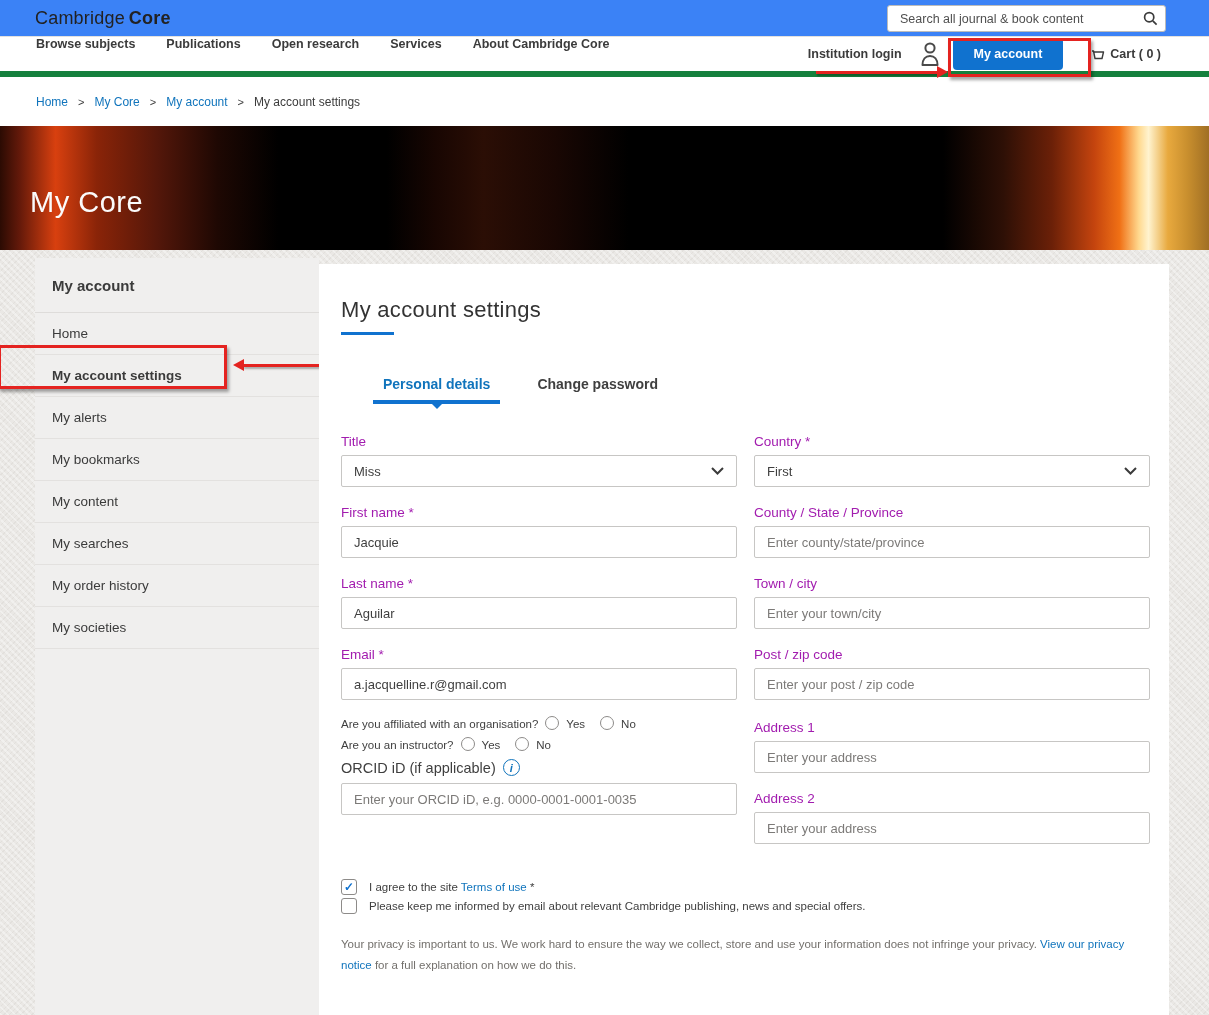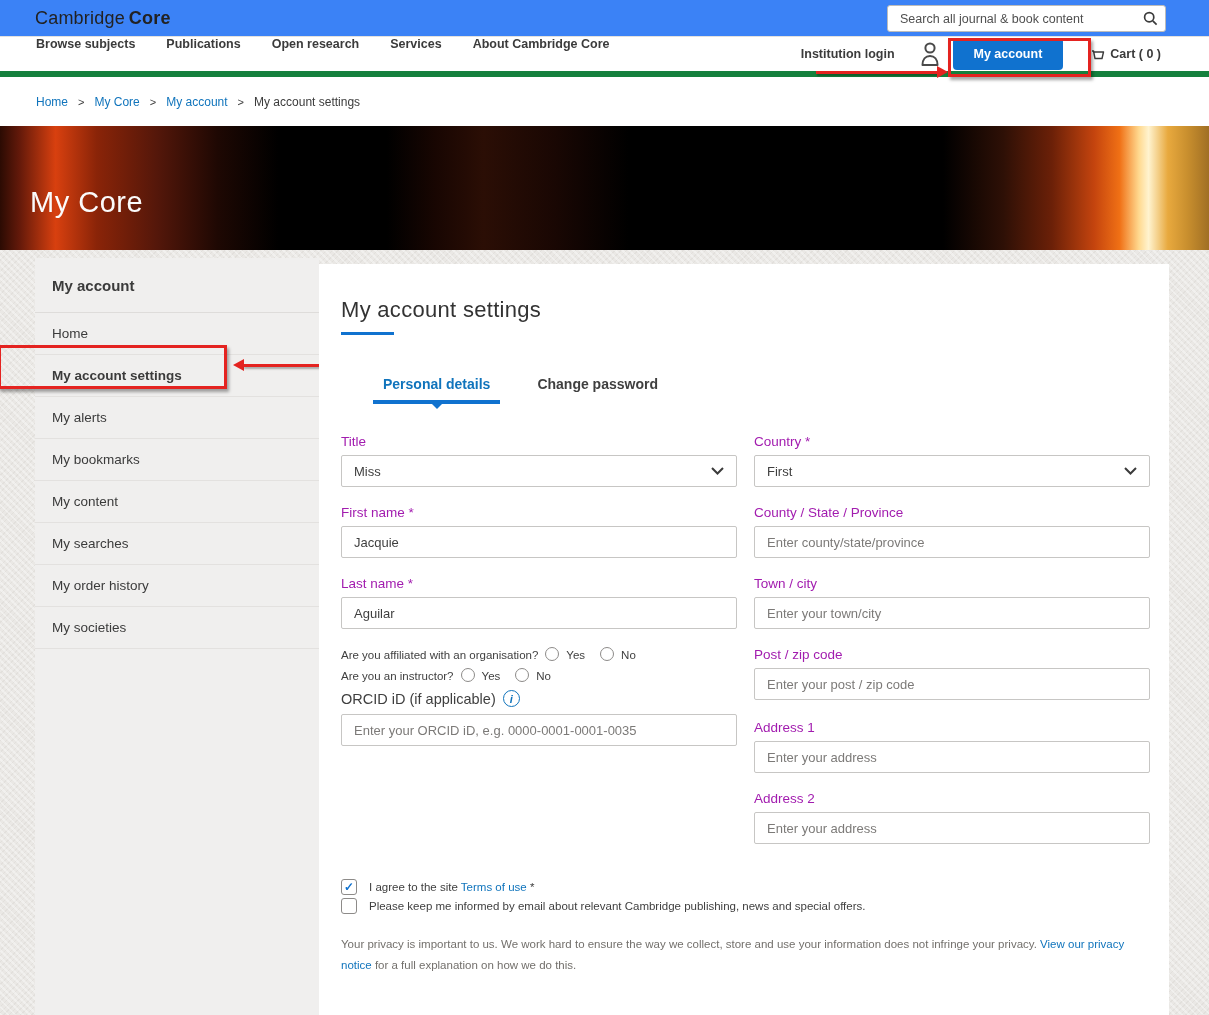--- a/index.html
+++ b/index.html
@@ -16,21 +16,21 @@
     color:#4a4a4a; font-family:"Liberation Sans", sans-serif; background:transparent; }
   .searchbox input::placeholder { color:#4f4f4f; }
   .search-icn { width:30px; display:flex; justify-content:center; align-items:center; cursor:pointer; }
 
   
   .navbar { height:40px; background:#fff; border-bottom:6px solid #15803d; position:relative;
     display:flex; }
   .nav-left { display:flex; gap:31px; padding-left:36px; }
   .nav-item { font-size:12.5px; font-weight:700; color:#3b3b3b; cursor:pointer; }
   .nav-right { position:absolute; right:0; top:0; height:100%; display:flex; align-items:center; }
-  .inst-login { font-size:12.5px; font-weight:700; margin-right:24px; cursor:pointer; }
+  .inst-login { font-size:12.5px; font-weight:700; margin-right:17px; cursor:pointer; }
   .person { margin-right:12px; display:flex; align-items:center; cursor:pointer; }
   .btn-myaccount { background:#1072cf; color:#fff; font-size:12.5px; font-weight:700;
     border:none; border-radius:4px; padding:9px 21px; cursor:pointer; font-family:"Liberation Sans", sans-serif; }
   .cart { display:flex; align-items:center; gap:5px; font-size:12.5px; font-weight:700;
     margin-left:28px; margin-right:48px; cursor:pointer; }
 
   
   .crumbbar { height:49px; background:#fff; display:flex; align-items:center; padding-left:36px; }
   .crumb { font-size:12px; display:flex; gap:10px; align-items:center; }
   .crumb a { color:#1074bc; text-decoration:none; cursor:pointer; }
@@ -238,20 +238,24 @@
           </div>
         </div>
         <div class="field">
           <label>First name *</label>
           <input class="tbox" value="Jacquie" style="">
         </div>
         <div class="field">
           <label>Last name *</label>
           <input class="tbox" value="Aguilar" style="">
         </div>
+        <div class="field" style="margin-bottom:16px;">
+          <label>Email *</label>
+          <input class="tbox" value="a.jacquelline.r@gmail.com" style="">
+        </div>
         <div class="radios">
           <div class="radio-line">
             <span>Are you affiliated with an organisation?</span>
             <span class="radio"></span>
             <span class="radio-lbl">Yes</span>
             <span class="radio"></span>
             <span>No</span>
           </div>
           <div class="radio-line">
             <span>Are you an instructor?</span>

